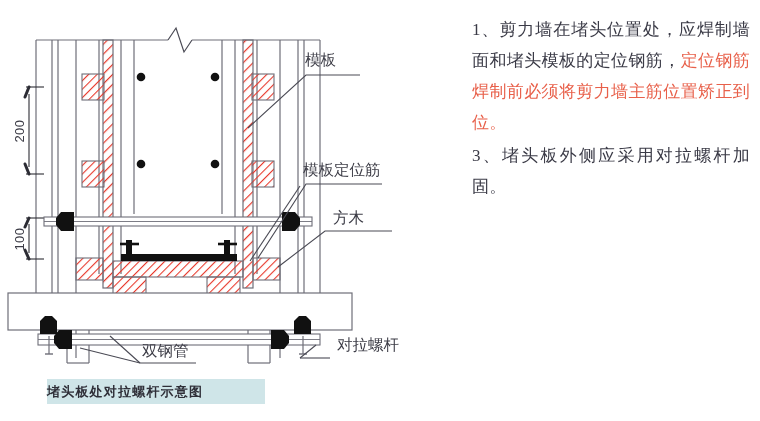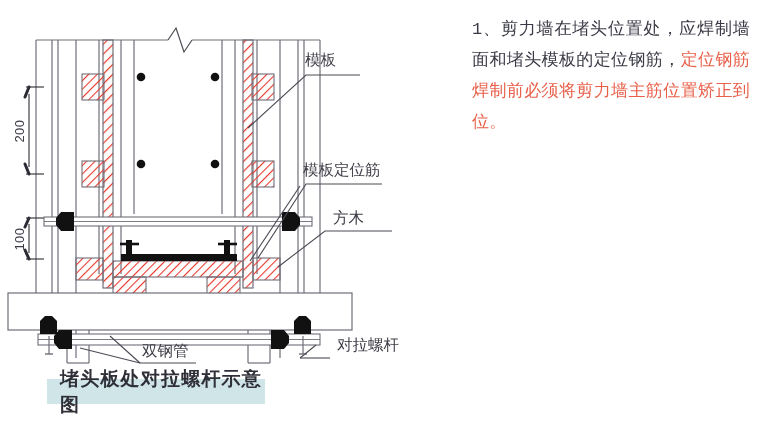--- a/index.html
+++ b/index.html
@@ -25,30 +25,30 @@
 
   
   #caption{
     position:absolute;left:47px;top:379px;
     width:218px;height:25px;
     background:#cfe5e8;
     display:flex;align-items:center;
   }
   #caption .cap-label{
     font-family:"Liberation Serif","DejaVu Serif",serif;
-    font-size:19px;color:#2f2f38;font-weight:700;
-    padding-left:13px;letter-spacing:1.2px;
+    font-size:13px;color:#2f2f38;font-weight:700;
+    letter-spacing:1.2px;
   }
 
   
   #notes{
     position:absolute;left:472px;top:14px;width:278px;
   }
   .note-p{
-    font-family:Liberation Mono, monospace;
+    font-family:Liberation Serif, serif;
     font-size:17px;line-height:31px;color:#3a3a46;
     margin:0 0 2px 0;text-align:justify;letter-spacing:0.2px;
   }
   .note-p .hl{color:#e8604a;}
 </style>
 </head>
 <body>
 
 <div id="page">
 
@@ -219,16 +219,17 @@
 
   <div id="caption">
     <span class="cap-label">堵头板处对拉螺杆示意图</span>
   </div>
 
   <div id="notes">
 
     <p class="note-p"><span>1、</span><span>剪力墙在堵头位置处，应焊制墙面和堵头模板的定位钢筋，</span><span class="hl">定位钢筋焊制前必须将剪力墙主筋位置矫正到位</span><span class="hl">。</span></p>
 
 
+    <p class="note-p"><span>3、</span><span>堵头板外侧应采用对拉螺杆加固。</span></p>
 
   </div>
 
 </div>
 
 </body></html>

